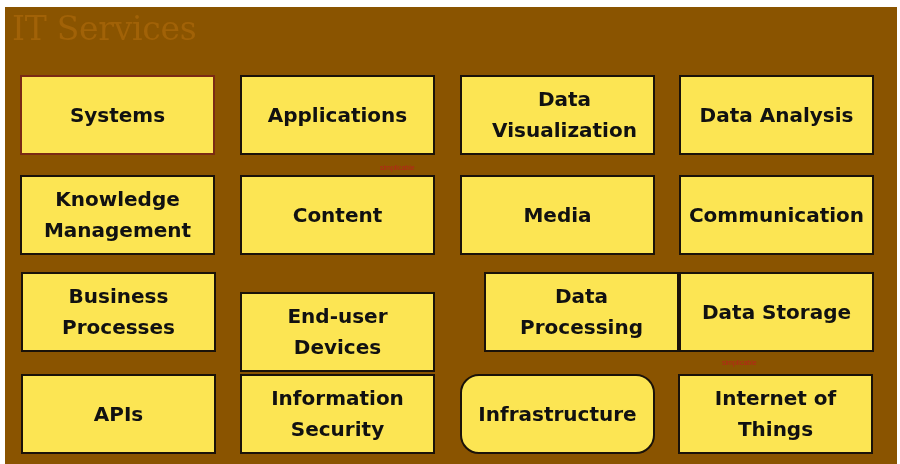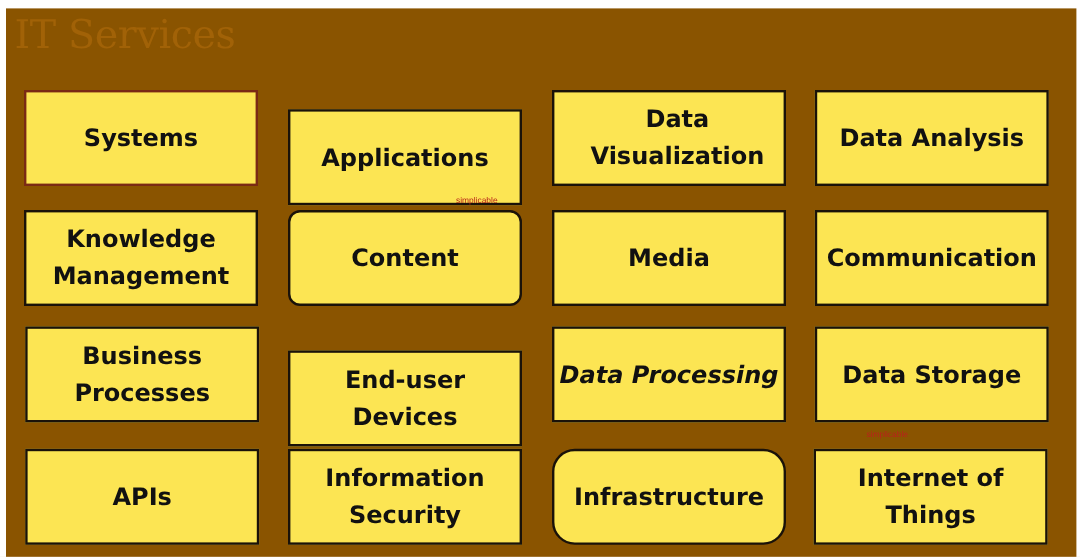--- a/index.html
+++ b/index.html
@@ -58,32 +58,32 @@
     }
   </style>
 </head>
 <body>
 
 <div class="panel"></div>
 
 <div class="title">IT Services</div>
 
 <div class="box first" style="left:20px;top:75px;">Systems</div>
-<div class="box" style="left:240px;top:91px;">Applications</div>
+<div class="box" style="left:240px;top:75px;">Applications</div>
 <div class="box" style="left:460px;top:75px;padding-left:18px;">Data Visualization</div>
 <div class="box" style="left:679px;top:75px;">Data Analysis</div>
 
 <div class="box" style="left:20px;top:175px;">Knowledge Management</div>
-<div class="box" style="left:240px;top:175px;border-radius:10px;">Content</div>
+<div class="box" style="left:240px;top:175px;">Content</div>
 <div class="box" style="left:460px;top:175px;">Media</div>
 <div class="box" style="left:679px;top:175px;">Communication</div>
 
 <div class="box" style="left:21px;top:272px;">Business Processes</div>
 <div class="box" style="left:240px;top:272px;margin-top:20px;">End-user Devices</div>
-<div class="box" style="left:460px;top:272px;font-style:italic;">Data Processing</div>
+<div class="box" style="left:484px;top:272px;">Data Processing</div>
 <div class="box" style="left:679px;top:272px;">Data Storage</div>
 
 <div class="box" style="left:21px;top:374px;">APIs</div>
 <div class="box" style="left:240px;top:374px;text-align:center;">Information Security</div>
 <div class="box" style="left:460px;top:374px;border-radius:19px;">Infrastructure</div>
 <div class="box" style="left:678px;top:374px;">Internet of Things</div>
 
 <div class="watermark" style="left:380px;top:164px;">simplicable</div>
 <div class="watermark" style="left:722px;top:359px;">simplicable</div>
 

